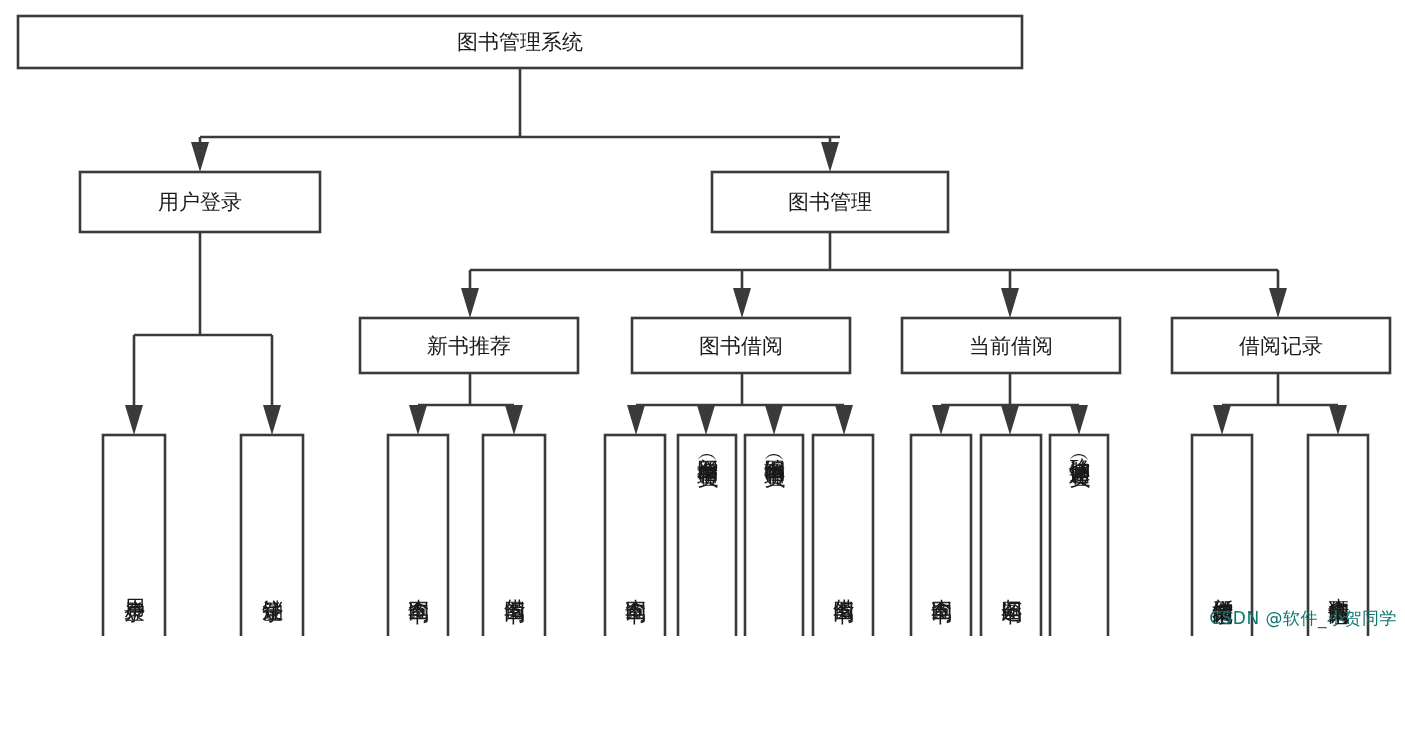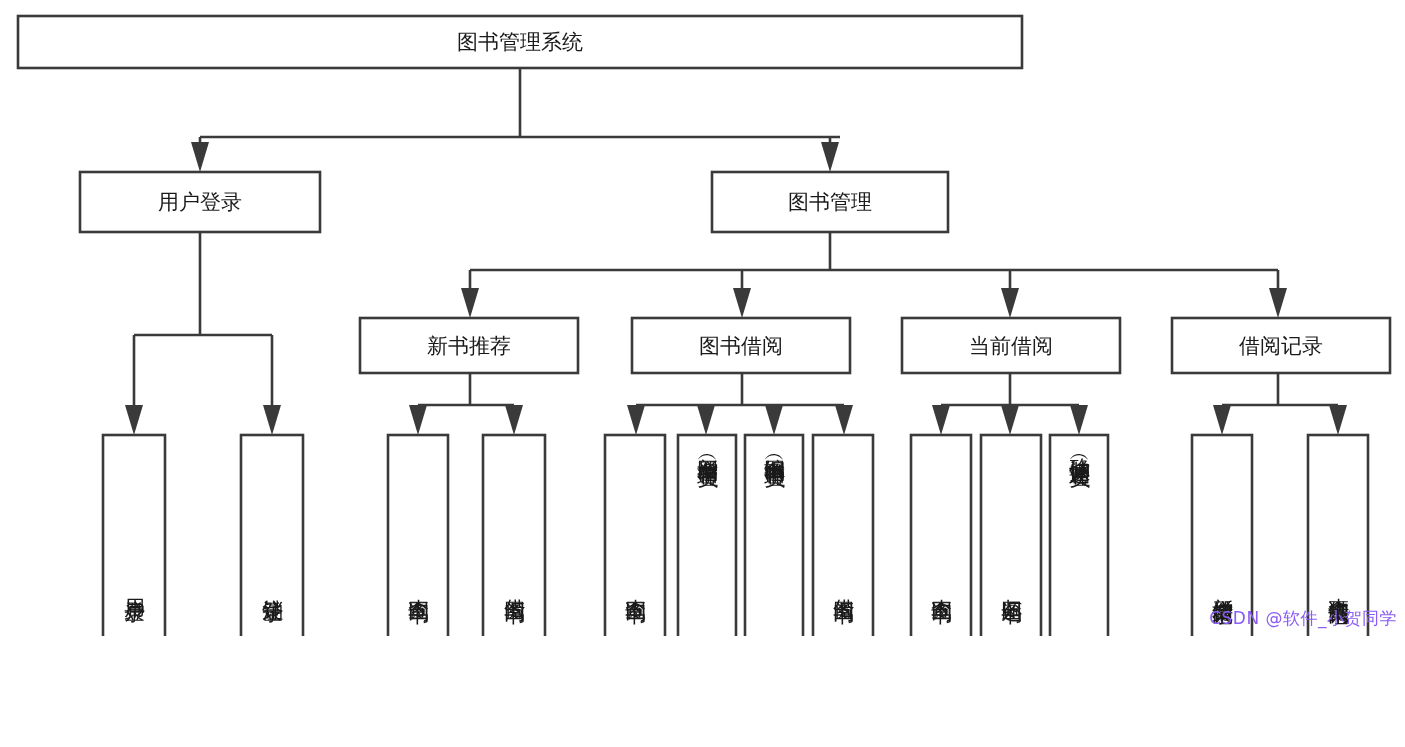--- a/index.html
+++ b/index.html
@@ -62,21 +62,21 @@
     display: flex;
     align-items: center;
     justify-content: center;
   }
   .watermark {
     position: absolute;
     right: 8px;
     bottom: 6px;
     font-family: "DejaVu Sans", "Liberation Sans", sans-serif;
     font-size: 17px;
-    color: #8b5cf6;
+    color: #0f766e;
     white-space: nowrap;
     letter-spacing: 0.5px;
   }
 </style>
 </head>
 <body>
 
 <div id="diagram-root">
 
   <svg id="tree-svg" viewBox="0 0 1405 747">

